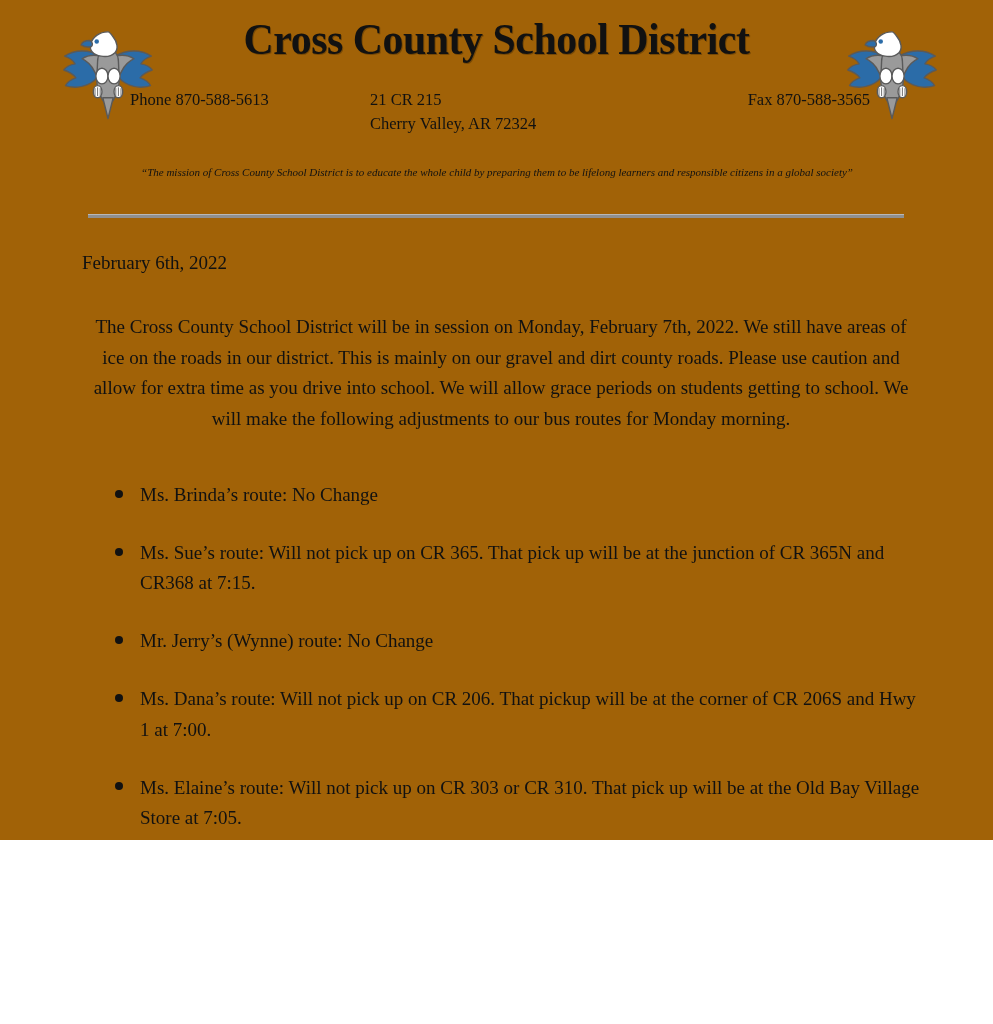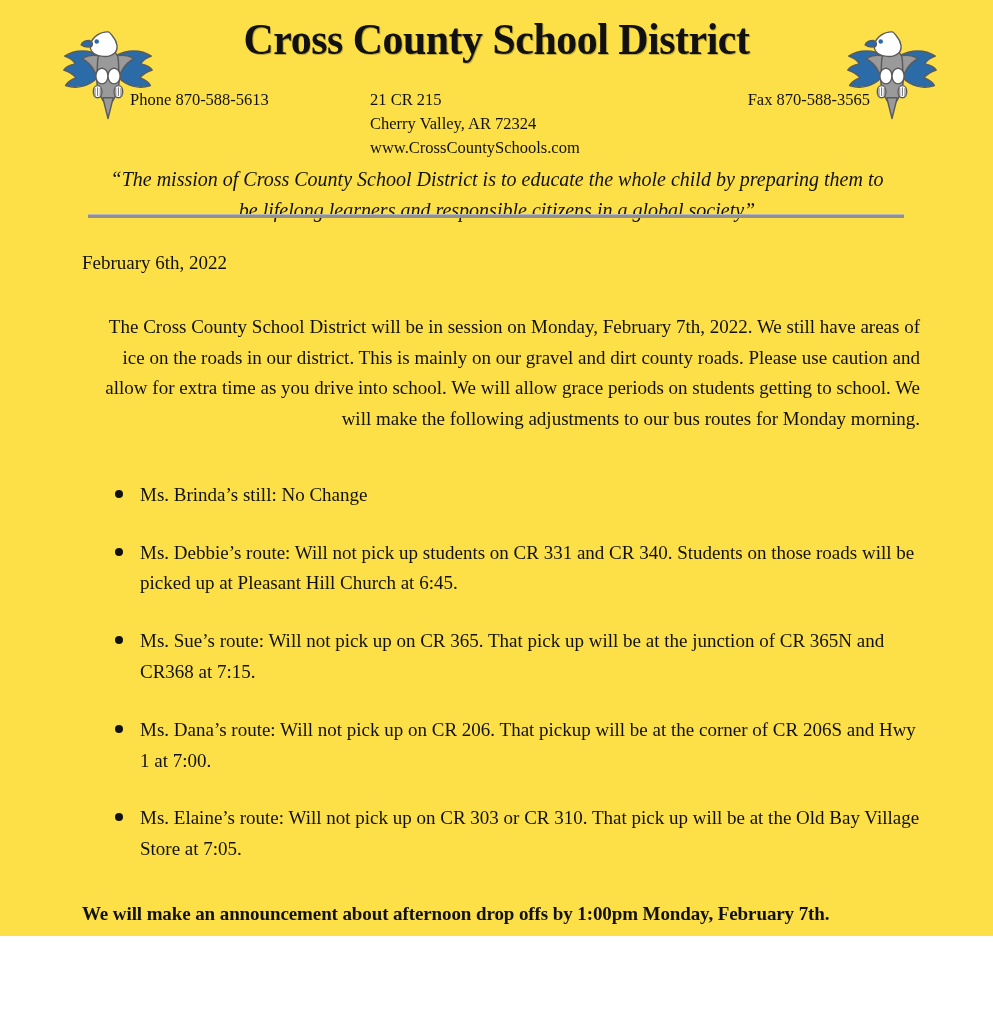--- a/index.html
+++ b/index.html
@@ -3,22 +3,22 @@
 <meta charset="utf-8">
 <style>
   html, body {
     margin: 0;
     padding: 0;
     background: #ffffff;
   }
   .page {
     position: relative;
     width: 993px;
-    height: 936px;
-    background: #fde047;
+    height: 840px;
+    background: #a16207;
     overflow: hidden;
     font-family: "Liberation Serif", "DejaVu Serif", serif;
     color: #111111;
   }
 
   
   .letterhead {
     position: relative;
     height: 200px;
   }
@@ -63,21 +63,21 @@
   .contact-row .fax   { width: 230px; text-align: right; }
   .addr div { white-space: nowrap; }
 
   .mission {
     position: absolute;
     top: 164px;
     left: 108px;
     width: 778px;
     text-align: center;
     font-style: italic;
-    font-size: 20px;
+    font-size: 11px;
     line-height: 1.55;
   }
 
   .rule {
     position: absolute;
     top: 214px;
     left: 88px;
     width: 816px;
     height: 3px;
     background: #909090;
@@ -91,21 +91,21 @@
     left: 82px;
     width: 838px;
     font-size: 19px;
     line-height: 1.60;
   }
   .letter-date {
     margin: 4px 0 34px 0;
   }
   .intro-paragraph {
     margin: 0;
-    text-align: right;
+    text-align: center;
   }
 
   .routes {
     list-style: none;
     margin: 46px 0 0 0;
     padding: 0;
   }
   .routes li {
     position: relative;
     padding-left: 58px;
@@ -194,48 +194,47 @@
       </svg>
     </div>
 
     <div class="district-title">Cross County School District</div>
 
     <div class="contact-row">
       <div class="phone">Phone 870-588-5613</div>
       <div class="addr">
         <div>21 CR 215</div>
         <div>Cherry Valley, AR 72324</div>
-        <div>www.CrossCountySchools.com</div>
       </div>
       <div class="fax">Fax 870-588-3565</div>
     </div>
 
     <div class="mission">“The mission of Cross County School District is to educate the whole child by preparing them to be lifelong learners and responsible citizens in a global society”</div>
 
     <div class="rule"></div>
   </div>
 
   <div class="body-area">
 
     <p class="letter-date">February 6th, 2022</p>
 
     <p class="intro-paragraph">The Cross County School District will be in session on Monday, February 7th, 2022.  We still have areas of ice on the roads in our district.  This is mainly on our gravel and dirt county roads.  Please use caution and allow for extra time as you drive into school. We will allow grace periods on students getting to school.  We will make the following adjustments to our bus routes for Monday morning.</p>
 
     <ul class="routes">
       <li>
         <span class="bullet"></span>
-        <span>Ms. Brinda’s still:  No Change</span>
-      </li>
-      <li>
-        <span class="bullet"></span>
-        <span>Ms. Debbie’s route:  Will not pick up students on CR 331 and CR 340.  Students on those roads will be picked up at Pleasant Hill Church at 6:45.</span>
+        <span>Ms. Brinda’s route:  No Change</span>
       </li>
       <li>
         <span class="bullet"></span>
         <span>Ms. Sue’s route: Will not pick up on CR 365.  That pick up will be at the junction of CR 365N and CR368 at 7:15.</span>
+      </li>
+      <li>
+        <span class="bullet"></span>
+        <span>Mr. Jerry’s (Wynne) route: No Change</span>
       </li>
       <li>
         <span class="bullet"></span>
         <span>Ms. Dana’s route:  Will not pick up on CR 206.  That pickup will be at the corner of CR 206S and Hwy 1 at 7:00.</span>
       </li>
       <li>
         <span class="bullet"></span>
         <span>Ms. Elaine’s route:  Will not pick up on CR 303 or CR 310.  That pick up will be at the Old Bay Village Store at 7:05.</span>
       </li>
     </ul>

